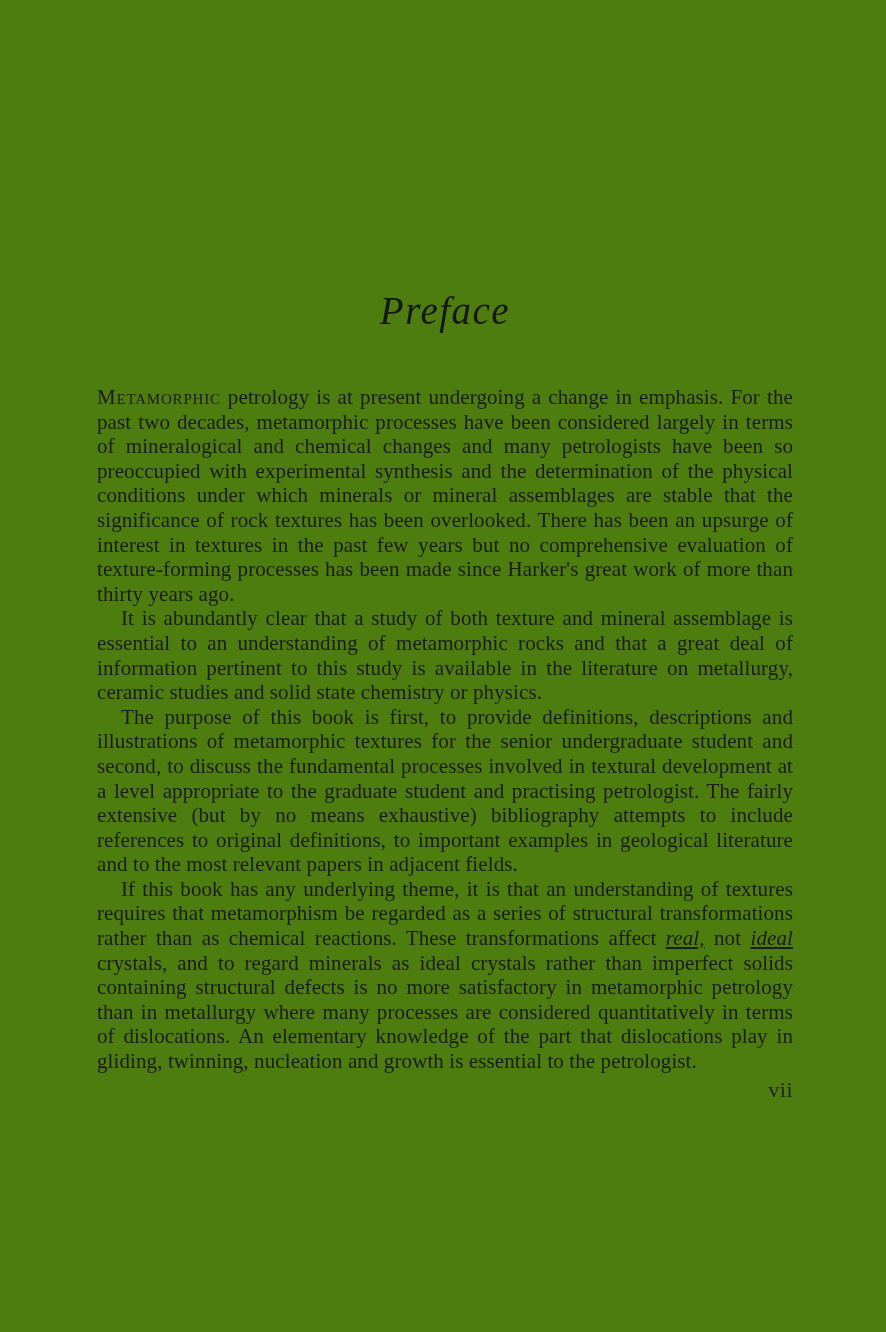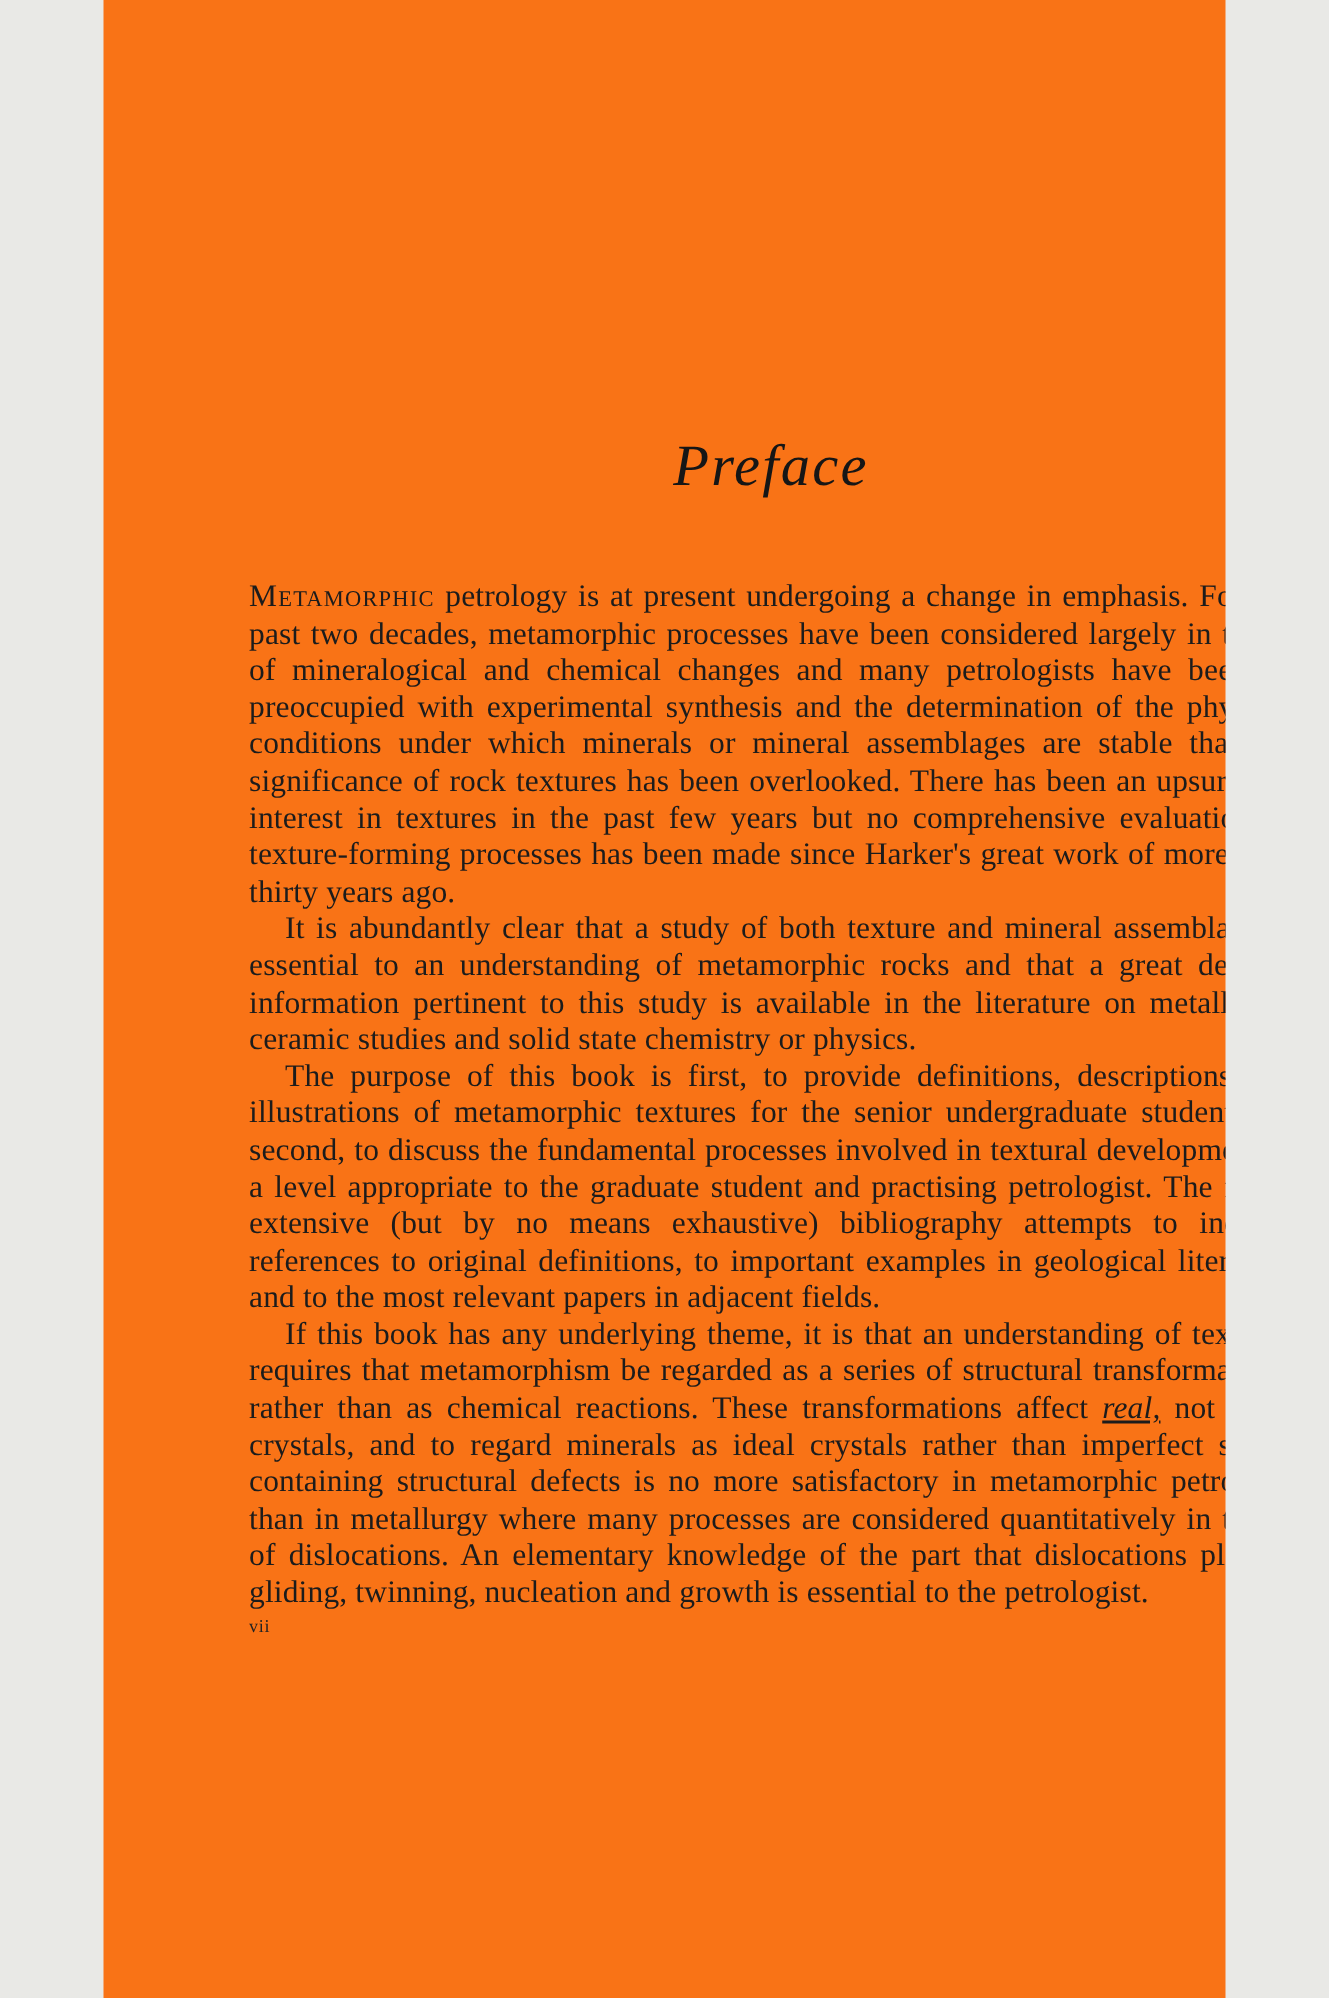--- a/index.html
+++ b/index.html
@@ -2,24 +2,24 @@
 <html><head>
 <meta charset="utf-8">
 <style>
   html, body {
     margin: 0;
     padding: 0;
     background: #e9e9e6;
   }
   .page {
     position: relative;
-    width: 748px;
+    width: 886px;
     height: 1332px;
     margin: 0 auto;
-    background: #f97316;
+    background: #4d7c0f;
     color: #1c1c1c;
     overflow: hidden;
     font-family: "Liberation Serif", "DejaVu Serif", serif;
   }
   .text-block {
     position: absolute;
     left: 97px;
     top: 288px;
     width: 696px;
   }
@@ -48,22 +48,22 @@
     letter-spacing: 0.8px;
   }
   .seg-italic {
     font-style: italic;
     text-decoration: underline;
   }
   .seg-normal {
     font-style: normal;
   }
   .folio {
-    text-align: left;
-    font-size: 12px;
+    text-align: right;
+    font-size: 22px;
     margin-top: 3px;
     letter-spacing: 0.5px;
     color: #222;
   }
 </style>
 </head>
 <body>
 
 <div class="page">
   <div class="text-block">

